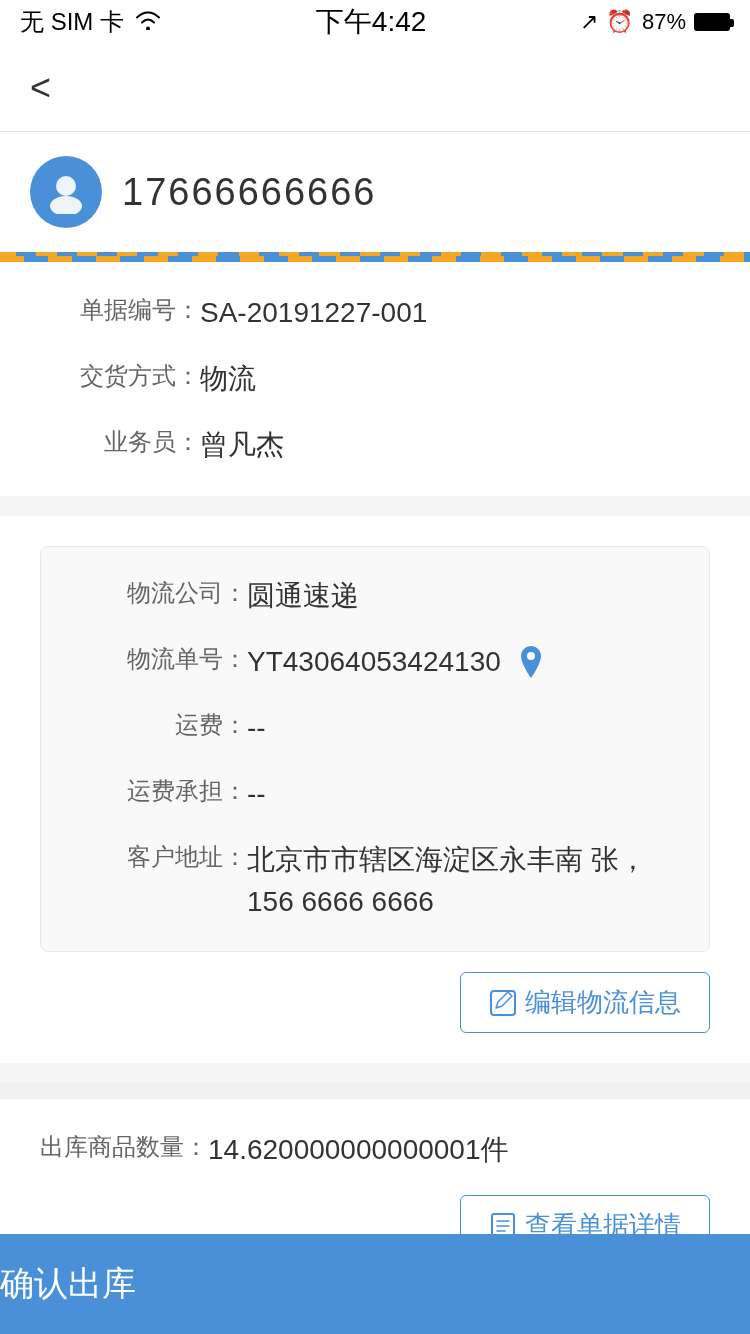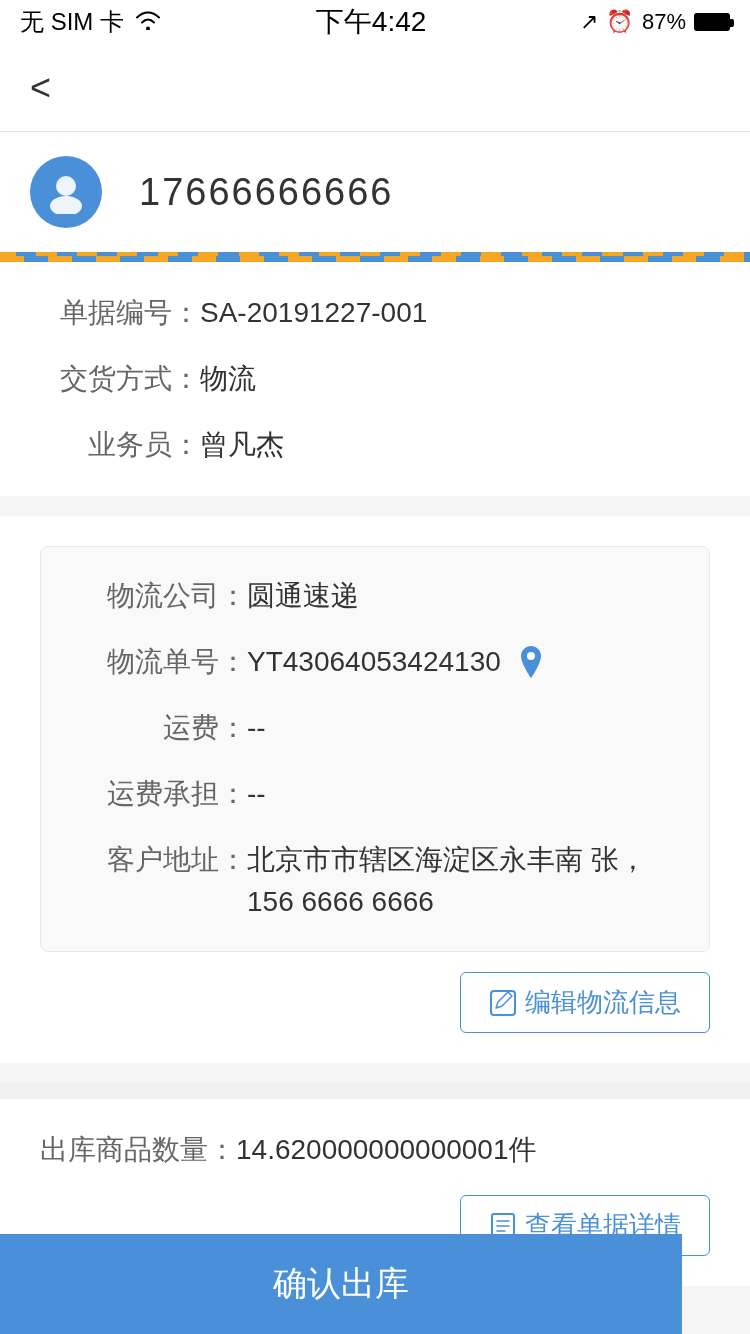--- a/index.html
+++ b/index.html
@@ -57,21 +57,21 @@
     .content {
       padding-bottom: 120px;
     }
 
     
     .customer-header {
       background: #fff;
       padding: 24px 30px;
       display: flex;
       align-items: center;
-      gap: 37px;
+      gap: 20px;
       border-bottom: 4px solid transparent;
       border-image: repeating-linear-gradient(90deg, #f5a623 0px, #f5a623 20px, #4a90d9 20px, #4a90d9 40px) 4;
     }
     .customer-avatar {
       width: 72px;
       height: 72px;
       border-radius: 50%;
       background: #4a90d9;
       display: flex;
       align-items: center;
@@ -106,21 +106,21 @@
 
     .info-row {
       display: flex;
       align-items: flex-start;
       margin-bottom: 24px;
       line-height: 1.5;
     }
     .info-row:last-child { margin-bottom: 0; }
     .info-label {
       color: #666;
-      font-size: 28px;
+      font-size: 24px;
       min-width: 160px;
       text-align: right;
       flex-shrink: 0;
     }
     .info-label::after { content: '：'; }
     .info-value {
       color: #333;
       font-size: 28px;
       flex: 1;
     }
@@ -192,26 +192,26 @@
       align-items: center;
       gap: 8px;
       cursor: pointer;
     }
 
     
     .bottom-bar {
       position: fixed;
       bottom: 0;
       left: 0;
-      width: 682px;
+      width: 750px;
       background: #4a90d9;
       height: 100px;
       display: flex;
       align-items: center;
-      justify-content: center;
+      justify-content: flex-start;
     }
     .btn-confirm {
       color: #fff;
       font-size: 34px;
       font-weight: 500;
       background: none;
       border: none;
       cursor: pointer;
     }
 

